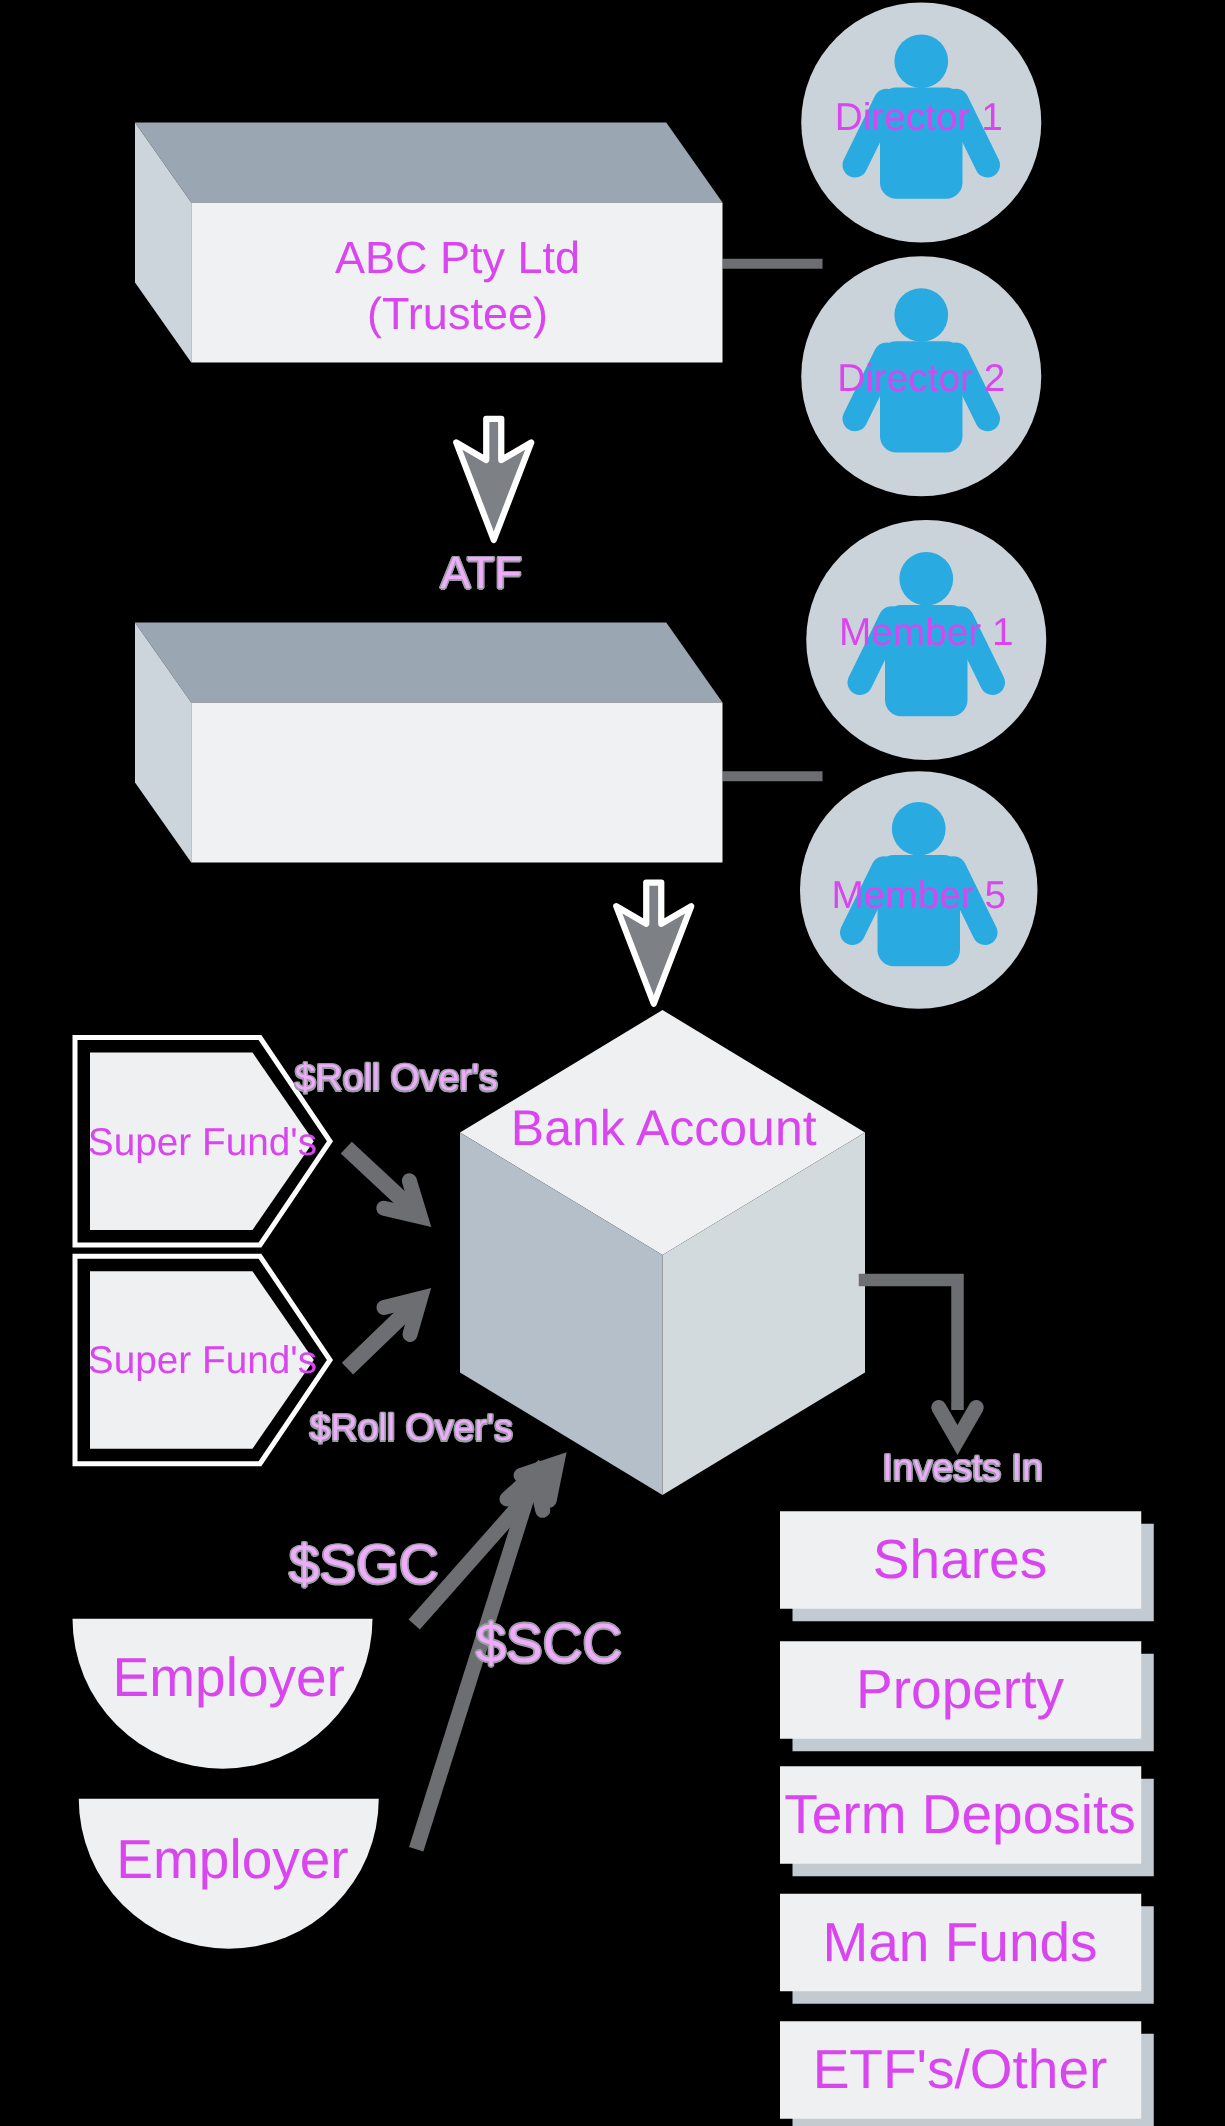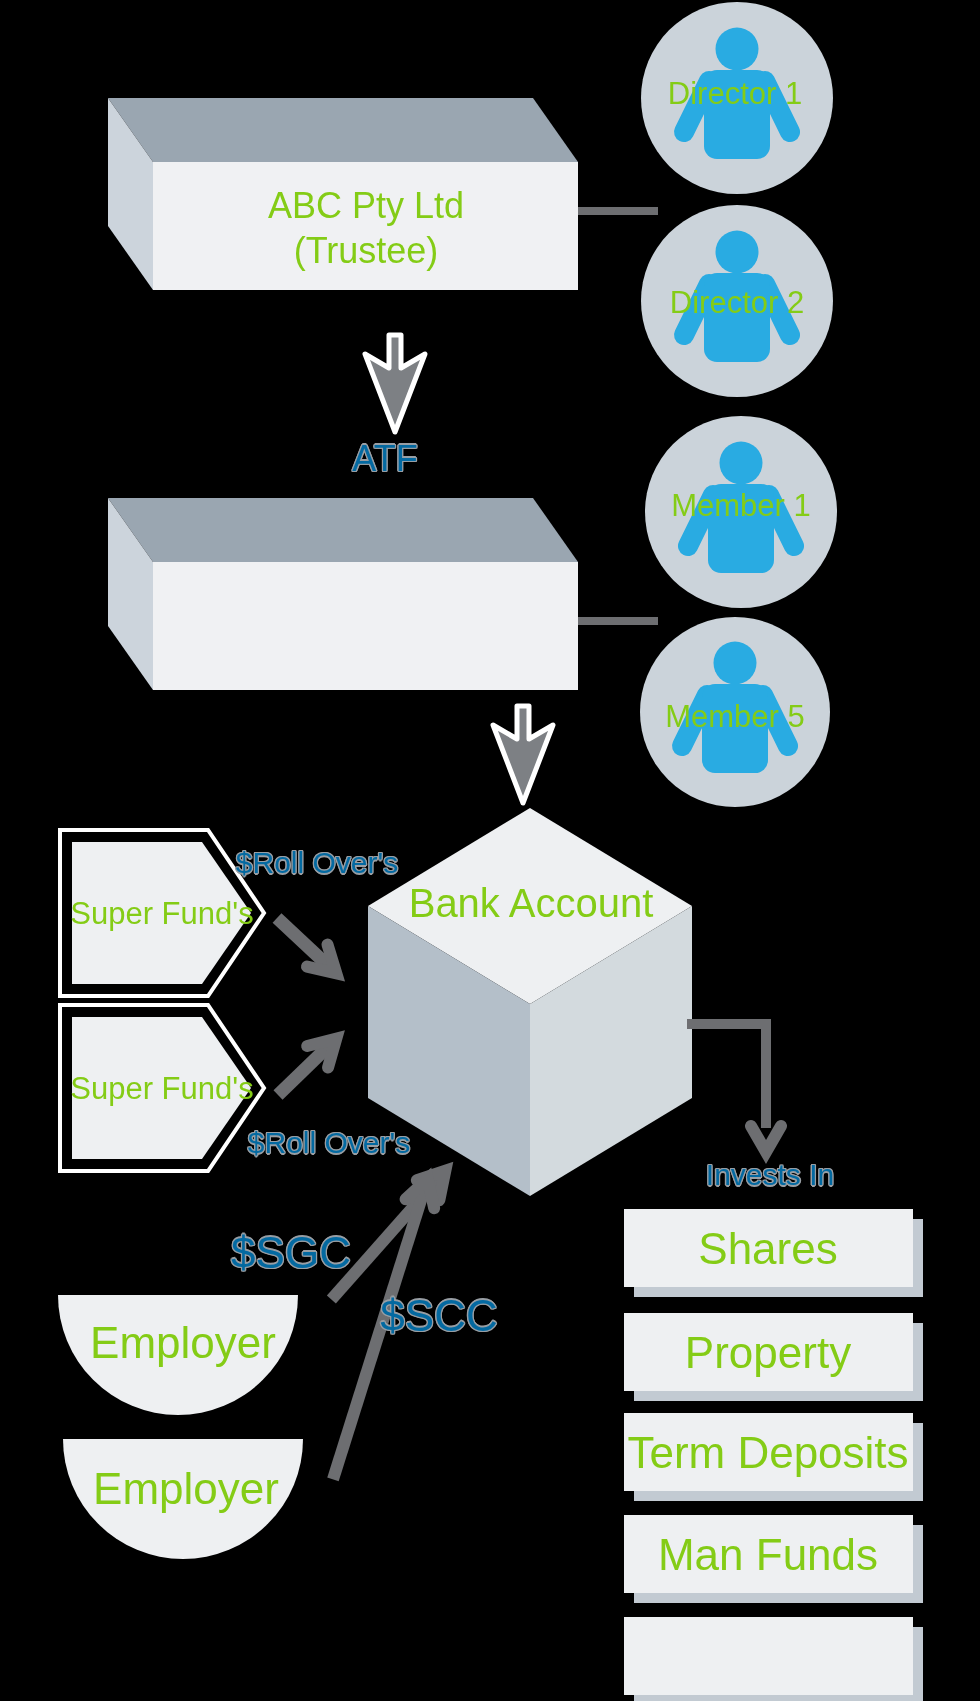--- a/index.html
+++ b/index.html
@@ -1,21 +1,21 @@
 <!DOCTYPE html>
 <html><head>
 <meta charset="utf-8">
 <style>
   html,body{margin:0;padding:0;background:#000;}
   .stage{position:relative;width:980px;height:1701px;background:#000;overflow:hidden;
          font-family:"Liberation Sans", sans-serif;}
   .layer{position:absolute;left:0;top:0;}
   .lbl{position:absolute;transform:translate(-50%,-50%);white-space:nowrap;
-       color:#84cc16;line-height:1.25;text-align:center;}
-  .ghost{color:#0369a1;
+       color:#d946ef;line-height:1.25;text-align:center;}
+  .ghost{color:#f0abfc;
          text-shadow:-1.3px 0 #989ea4,1.3px 0 #989ea4,0 -1.3px #989ea4,0 1.3px #989ea4,
                      -1px -1px #989ea4,1px -1px #989ea4,-1px 1px #989ea4,1px 1px #989ea4;}
   .f30{font-size:30px}.f31{font-size:31px}.f32{font-size:44px}
   .f36{font-size:36px}.f40{font-size:40px}
 </style>
 </head>
 <body>
 
 <div class="stage">
 
@@ -131,13 +131,14 @@
   <div class="lbl ghost f30" style="left:329px;top:1143px">$Roll Over's</div>
   <div class="lbl ghost f32" style="left:291px;top:1252px">$SGC</div>
   <div class="lbl ghost f32" style="left:439px;top:1315px">$SCC</div>
   <div class="lbl ghost f30" style="left:770px;top:1175px">Invests In</div>
   <div class="lbl f32" style="left:183px;top:1342px">Employer</div>
   <div class="lbl f32" style="left:186px;top:1488px">Employer</div>
   <div class="lbl f32" style="left:768px;top:1248px">Shares</div>
   <div class="lbl f32" style="left:768px;top:1352px">Property</div>
   <div class="lbl f32" style="left:768px;top:1452px">Term Deposits</div>
   <div class="lbl f32" style="left:768px;top:1554px">Man Funds</div>
+  <div class="lbl f32" style="left:768px;top:1656px">ETF's/Other</div>
 </div>
 
 </body></html>

